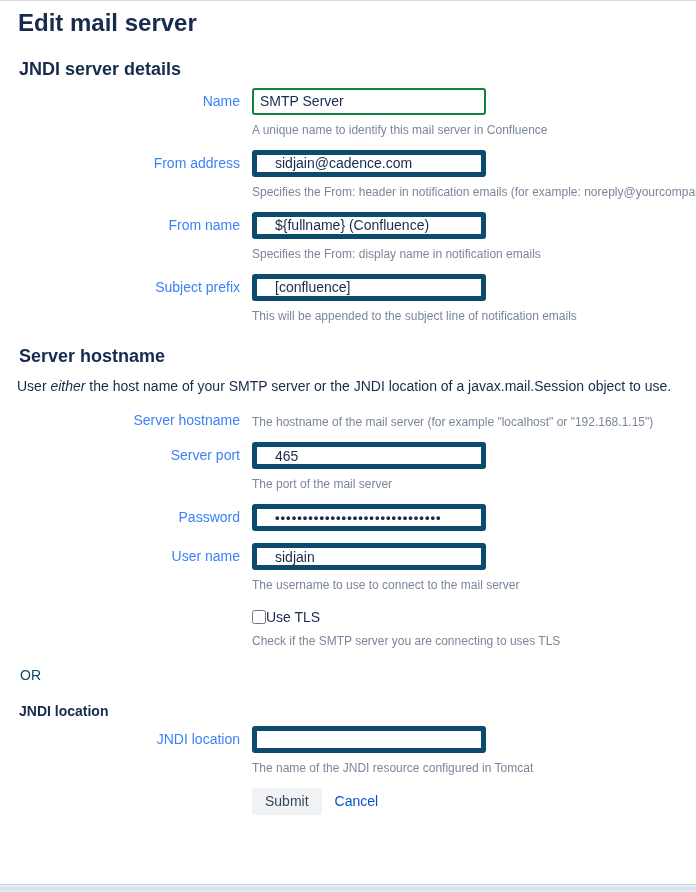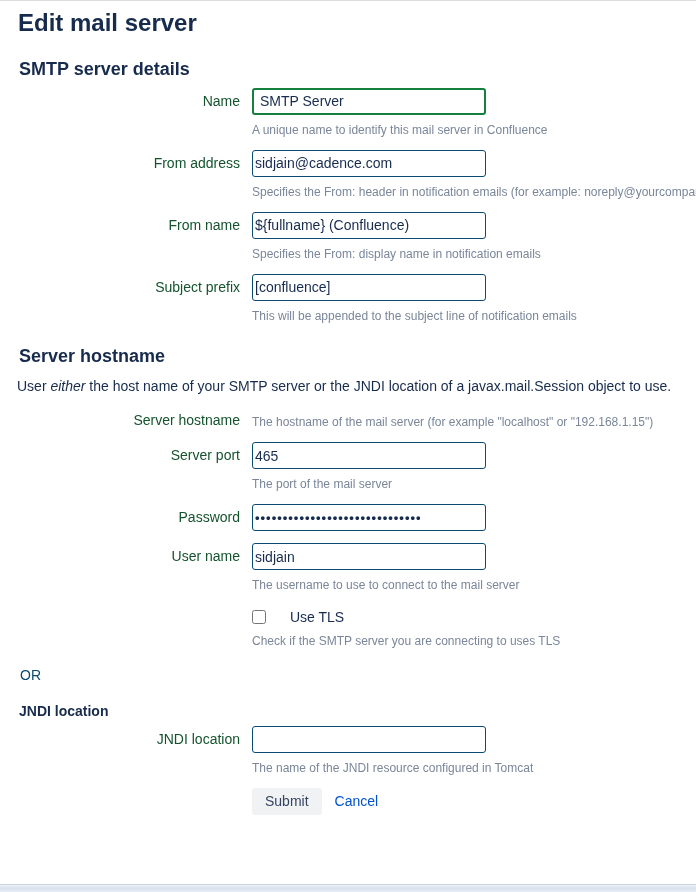--- a/index.html
+++ b/index.html
@@ -49,31 +49,31 @@
     display: flex;
     margin-bottom: 12px;
     align-items: flex-start;
   }
   .label-col {
     width: 252px;
     flex: 0 0 252px;
     padding: 5px 12px 0 0;
     text-align: right;
     font-size: 14px;
-    color: #14532d;
+    color: #3b82f6;
     line-height: 17px;
     white-space: nowrap;
   }
   .input-col { flex: 1 1 auto; min-width: 0; }
   input.text-input {
     width: 234px;
     height: 27px;
-    border: 1px solid #0c4a6e;
+    border: 5px solid #0c4a6e;
     border-radius: 3px;
-    padding: 2px 2px;
+    padding: 2px 18px;
     font-family: "Liberation Sans", sans-serif;
     font-size: 14px;
     color: #172b4d;
     background: #ffffff;
     outline: none;
   }
   input.text-input.focused {
     border: 2px solid #15803d;
     padding: 2px 6px;
   }
@@ -86,21 +86,21 @@
   .desc {
     margin-top: 8px;
     font-size: 12px;
     color: #7a869a;
     line-height: 15px;
     white-space: nowrap;
   }
   .cb-line {
     display: flex;
     align-items: center;
-    gap: 24px;
+    gap: 0;
     height: 18px;
     cursor: default;
   }
   .cb-line input[type="checkbox"] {
     width: 14px; height: 14px;
     margin: 0;
     accent-color: #ffffff;
     border: 1px solid #8993a4;
   }
   .cb-label {
@@ -140,21 +140,21 @@
     background: linear-gradient(180deg, #eef2f8 0%, #d8e0ec 45%, #e9eef6 100%);
   }
 </style>
 </head>
 <body>
 
 <div class="page">
 
   <h1 class="page-title">Edit mail server</h1>
 
-  <h2 class="section-heading first">SMTP server details</h2>
+  <h2 class="section-heading first">JNDI server details</h2>
 
   <div class="form">
 
     <div class="field-row">
       <div class="label-col">Name</div>
       <div class="input-col">
         <input type="text" class="text-input focused" value="SMTP Server" style="">
         <div class="desc">A unique name to identify this mail server in Confluence</div>
       </div>
     </div>

